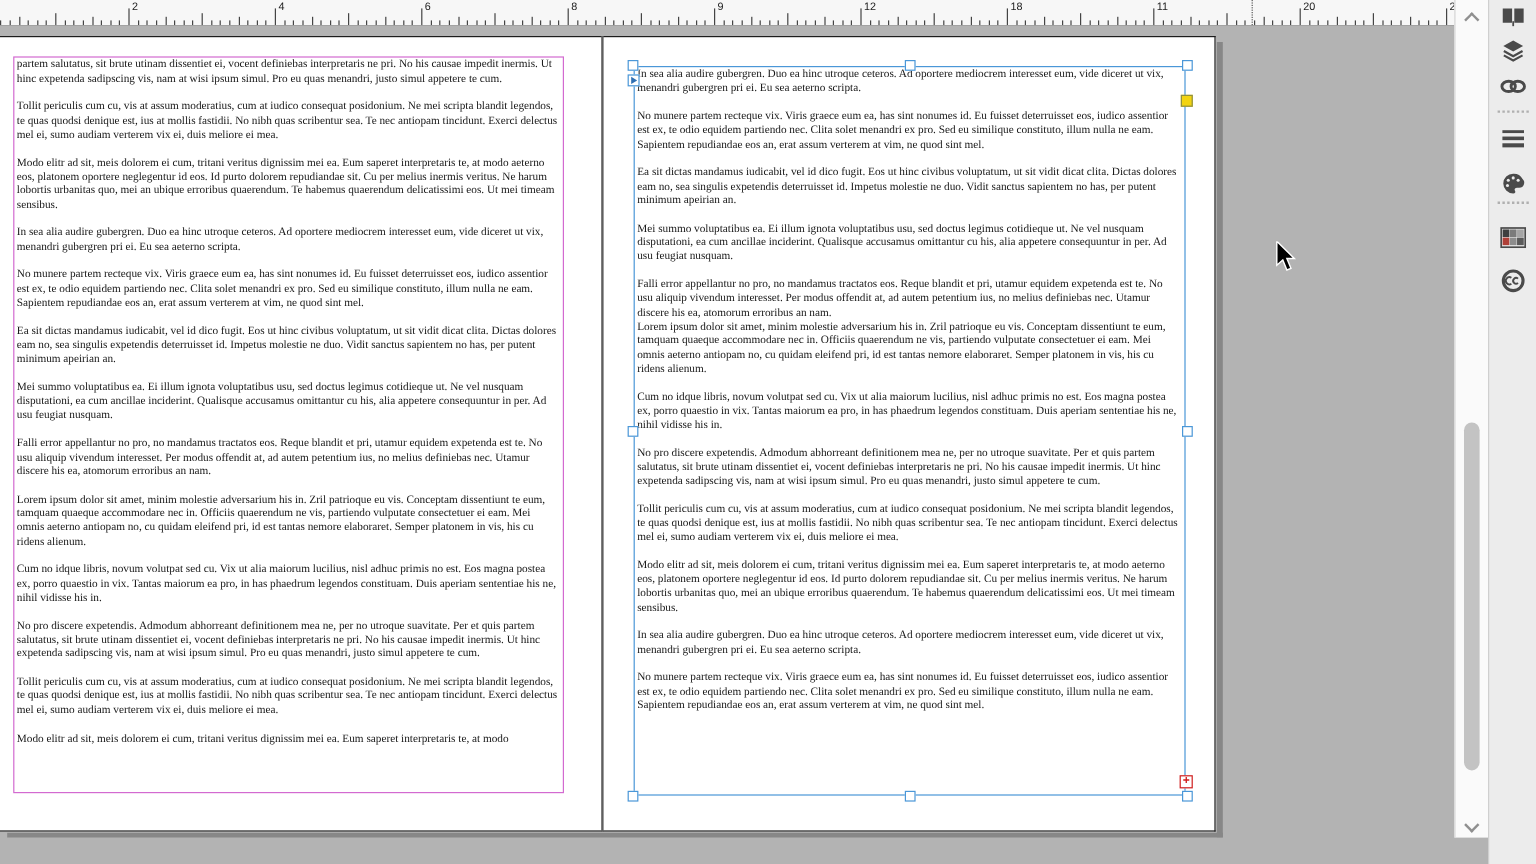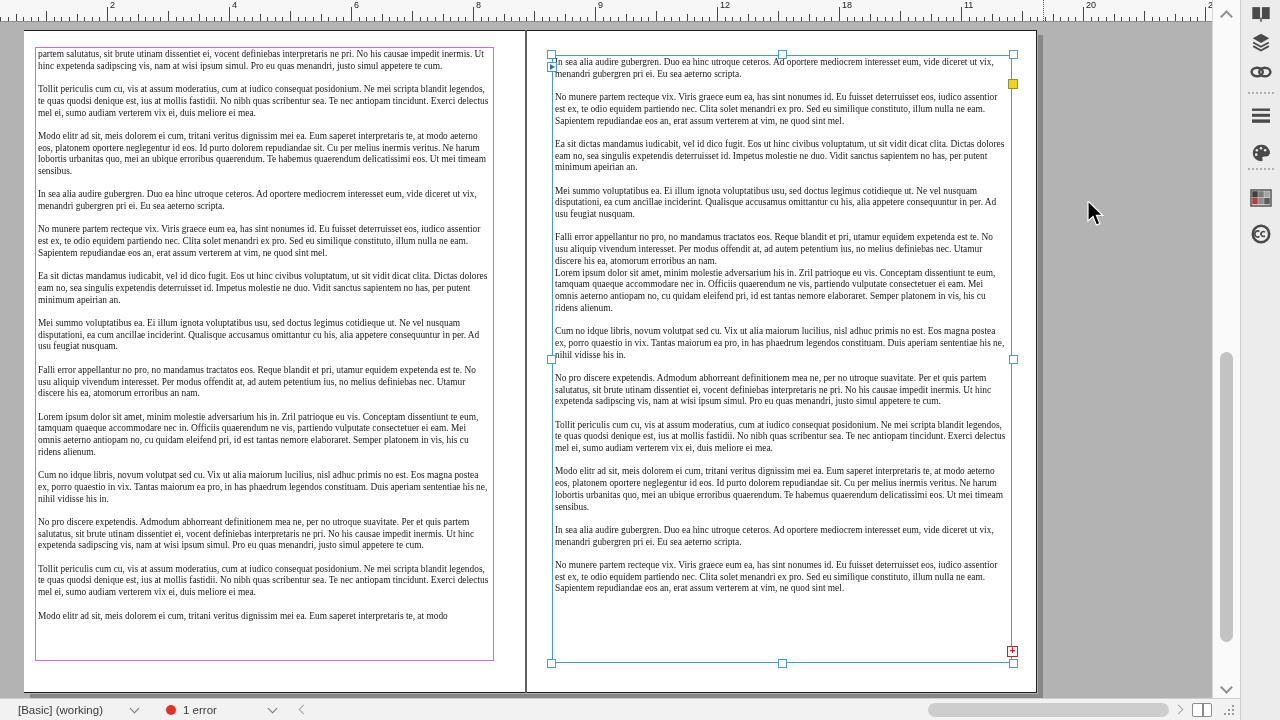--- a/index.html
+++ b/index.html
@@ -10,21 +10,21 @@
   
   #ruler { position:absolute; left:0; top:0; width:1212px; height:22px;
            background:#f7f7f7; border-bottom:1px solid #8d8d8d; overflow:hidden; z-index:5; }
   .tick { position:absolute; bottom:0; width:1px; background:#444; }
   .tick-label { position:absolute; top:1px; font-size:9px; color:#222; line-height:9px; }
   #ruler-pos-marker { position:absolute; top:0; bottom:0; width:0;
            border-left:1px dotted #555; }
 
   
   #viewport { position:absolute; left:0; top:23px; width:1212px; height:675px;
-              background:#b3b3b3; overflow:hidden;margin-left:24px; }
+              background:#b3b3b3; overflow:hidden; }
 
   .page { position:absolute; top:7px; height:663px; background:#fff; }
   #page-left  { left:0; width:502px; border-top:1px solid #1c1c1c; border-bottom:1px solid #1c1c1c; }
   #page-right { left:502px; width:511px; border:1px solid #1c1c1c; border-left:none; }
   #page-seam  { position:absolute; left:501px; top:7px; width:2px; height:663px; background:#5f5f5f; }
   #page-shadow-r { position:absolute; left:1014px; top:12px; width:5px; height:663px; background:#878787; }
   #page-shadow-b { position:absolute; left:6px; top:671px; width:1013px; height:5px; background:#878787; }
 
   
   .frame-text { font-family:"Liberation Serif","DejaVu Serif",serif; font-size:9.4px;
@@ -401,28 +401,14 @@
     </div>
     <div class="dock-icon" style="top:222px">
       <svg width="24" height="24" viewBox="0 0 24 24" fill="none" stroke="#4a4a4a">
         <circle cx="12" cy="12" r="8.2" stroke-width="2.6"></circle>
         <path d="M10.5 9.5a3 3 0 1 0 0 5" stroke-width="1.6"></path>
         <path d="M16 10.2a2.4 2.4 0 1 0 0 3.6" stroke-width="1.6"></path>
       </svg>
     </div>
   </div>
 
-  <div id="statusbar">
-    <span id="preflight-profile">[Basic] (working)</span>
-    <span class="sb-chev" id="profile-chevron"></span>
-    <span id="error-dot"></span>
-    <span id="error-label">1 error</span>
-    <span class="sb-chev" id="error-chevron"></span>
-    <span id="hleft-arrow"></span>
-    <span id="htrack">
-      <span id="hthumb"></span>
-    </span>
-    <span id="hright-arrow"></span>
-    <span id="splitview"></span>
-    <span id="resize-grip"></span>
-  </div>
 
 </div>
 
 </body></html>

